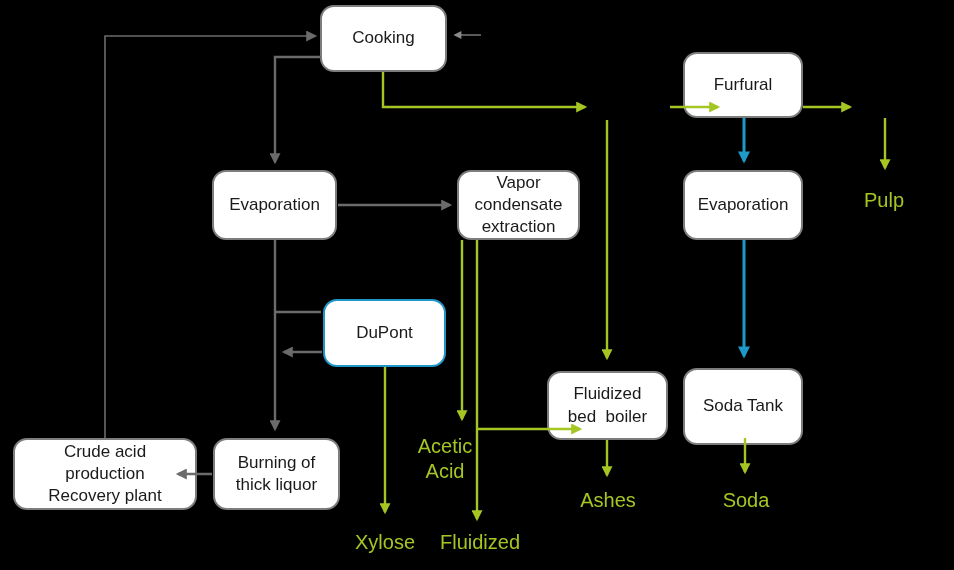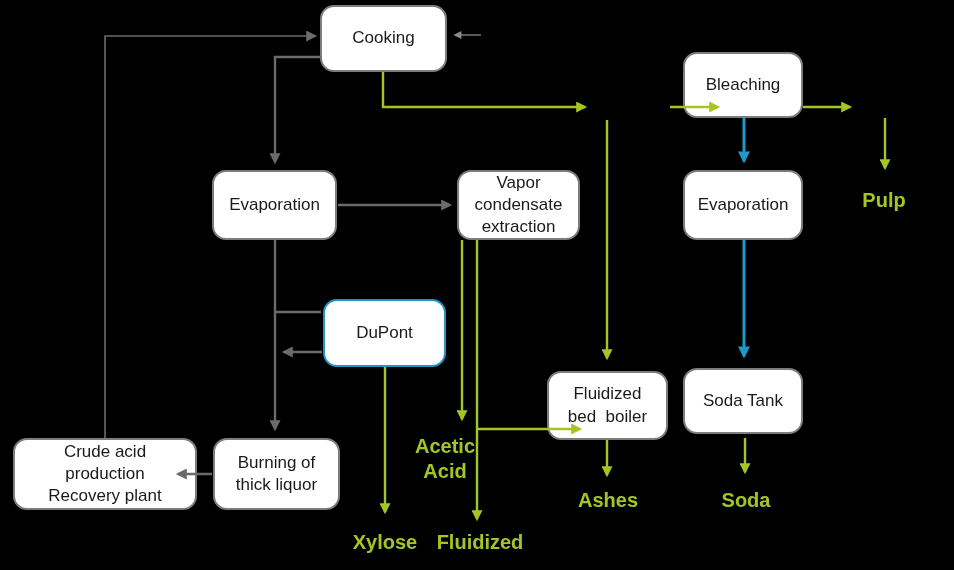--- a/index.html
+++ b/index.html
@@ -31,31 +31,31 @@
 
   .n-cooking    { left: 320px; top: 5px;   width: 127px; height: 67px; }
   .n-washing    { left: 545px; top: 55px;  width: 125px; height: 65px; }
   .n-bleaching  { left: 683px; top: 52px;  width: 120px; height: 66px; }
   .n-dewatering { left: 818px; top: 50px;  width: 134px; height: 68px; }
   .n-evapl      { left: 212px; top: 170px; width: 125px; height: 70px; }
   .n-vce        { left: 457px; top: 170px; width: 123px; height: 70px; }
   .n-evapr      { left: 683px; top: 170px; width: 120px; height: 70px; }
   .n-dupont     { left: 323px; top: 299px; width: 123px; height: 68px; }
   .n-fbb        { left: 547px; top: 371px; width: 121px; height: 69px; }
-  .n-sodatank   { left: 683px; top: 368px; width: 120px; height: 66px; }
+  .n-sodatank   { left: 683px; top: 368px; width: 120px; height: 77px; }
   .n-crude      { left: 13px;  top: 438px; width: 184px; height: 72px; }
   .n-burning    { left: 213px; top: 438px; width: 127px; height: 72px; }
 
   .out-label {
     position: absolute;
     width: 110px;
     text-align: center;
     color: var(--c-stream-green, #a5c523);
     font-size: 20px;
-    font-weight: bold;
+    font-weight: normal;
     line-height: 1.25;
     white-space: pre-line;
     z-index: 2;
   }
   .o-pulp     { left: 829px; top: 188px; }
   .o-xylose   { left: 330px; top: 530px; }
   .o-furfural { left: 425px; top: 530px; }
   .o-acetic   { left: 390px; top: 434px; }
   .o-ashes    { left: 553px; top: 488px; }
   .o-soda     { left: 691px; top: 488px; }
@@ -77,21 +77,21 @@
   .mh-gray-light { fill: var(--c-connector-gray-light, #8a8a8a); }
   .mh-green      { fill: var(--c-stream-green, #a5c523); }
   .mh-blue       { fill: var(--c-stream-blue, #1e9ac9); }
 </style>
 </head>
 <body>
 
 <div class="canvas">
 
   <div class="node n-cooking">Cooking</div>
-  <div class="node n-bleaching">Bleaching</div>
+  <div class="node n-bleaching">Furfural</div>
   <div class="node n-evapl">Evaporation</div>
   <div class="node n-vce">Vapor
 condensate
 extraction</div>
   <div class="node n-evapr">Evaporation</div>
   <div class="node n-dupont node--dupont">DuPont</div>
   <div class="node n-fbb">Fluidized
 bed  boiler</div>
   <div class="node n-sodatank">Soda Tank</div>
   <div class="node n-crude">Crude acid

